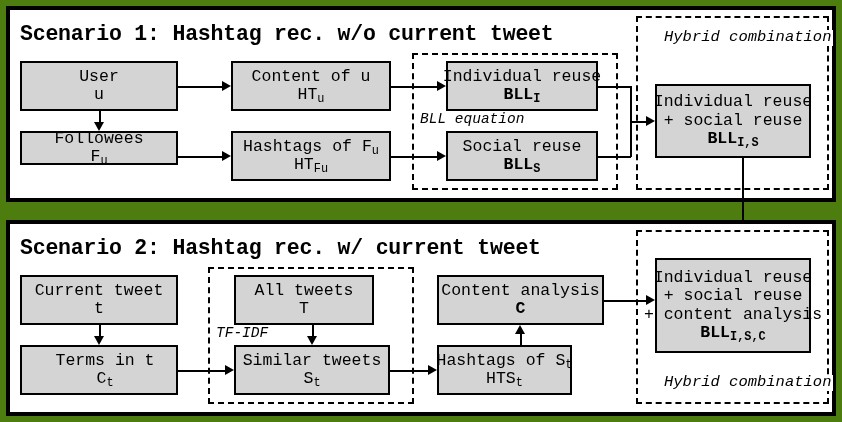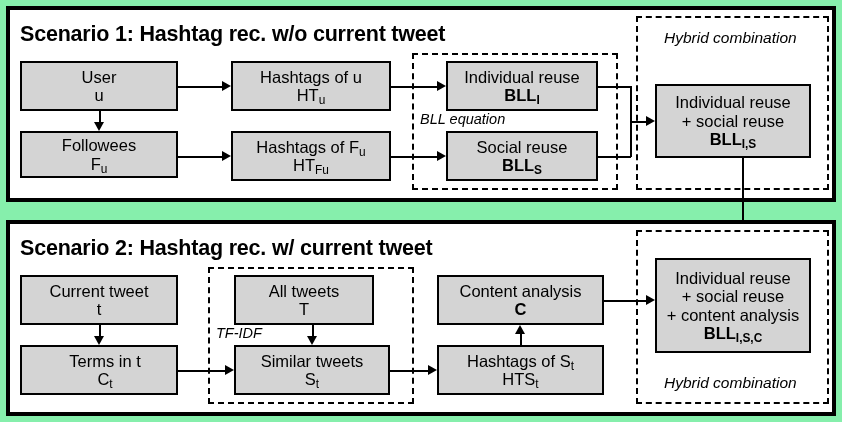--- a/index.html
+++ b/index.html
@@ -1,20 +1,20 @@
 <!DOCTYPE html>
 <html><head>
 <meta charset="utf-8">
 <style>
   html,body{margin:0;padding:0;background:#ffffff;}
   #stage{
     position:relative;
     width:842px;height:422px;
-    background:#86efac;
-    font-family:Liberation Sans, sans-serif;
+    background:#4d7c0f;
+    font-family:Liberation Mono, monospace;
     overflow:hidden;
   }
   
   .scenario-frame{
     position:absolute;
     border:4px solid #000;
     background:#fff;
     box-sizing:border-box;
   }
   
@@ -99,27 +99,27 @@
   <div class="group-caption small" style="left:418px;top:112px;">BLL equation</div>
 
   <div class="dashed-group" style="left:636px;top:16px;width:193px;height:174px;"></div>
   <div class="group-caption" style="left:662px;top:30px;">Hybrid combination</div>
 
   <div class="node" style="left:20px;top:61px;width:158px;height:50px;">
     <span class="ln">User</span>
     <span class="ln">u</span>
   </div>
 
-  <div class="node" style="left:20px;top:131px;width:158px;height:47px;">
+  <div class="node" style="left:20px;top:131px;width:158px;height:34px;">
     <span class="ln">Followees</span>
     <span class="ln"><span>F</span><sub>u</sub></span>
   </div>
 
   <div class="node" style="left:231px;top:61px;width:160px;height:50px;">
-    <span class="ln">Hashtags of u</span>
+    <span class="ln">Content of u</span>
     <span class="ln"><span>HT</span><sub>u</sub></span>
   </div>
 
   <div class="node" style="left:231px;top:131px;width:160px;height:50px;">
     <span class="ln"><span>Hashtags of F</span><sub>u</sub></span>
     <span class="ln"><span>HT</span><sub>Fu</sub></span>
   </div>
 
   <div class="node" style="left:446px;top:61px;width:152px;height:50px;">
     <span class="ln">Individual reuse</span>
@@ -189,21 +189,21 @@
   <div class="node" style="left:234px;top:345px;width:156px;height:50px;">
     <span class="ln">Similar tweets</span>
     <span class="ln"><span>S</span><sub>t</sub></span>
   </div>
 
   <div class="node" style="left:437px;top:275px;width:167px;height:50px;">
     <span class="ln">Content analysis</span>
     <span class="ln b">C</span>
   </div>
 
-  <div class="node" style="left:437px;top:345px;width:167px;height:50px;">
+  <div class="node" style="left:437px;top:345px;width:135px;height:50px;">
     <span class="ln"><span>Hashtags of S</span><sub>t</sub></span>
     <span class="ln"><span>HTS</span><sub>t</sub></span>
   </div>
 
   <div class="node" style="left:655px;top:258px;width:156px;height:95px;">
     <span class="ln">Individual reuse</span>
     <span class="ln">+ social reuse</span>
     <span class="ln">+ content analysis</span>
     <span class="ln b"><span>BLL</span><sub>I,S,C</sub></span>
   </div>

